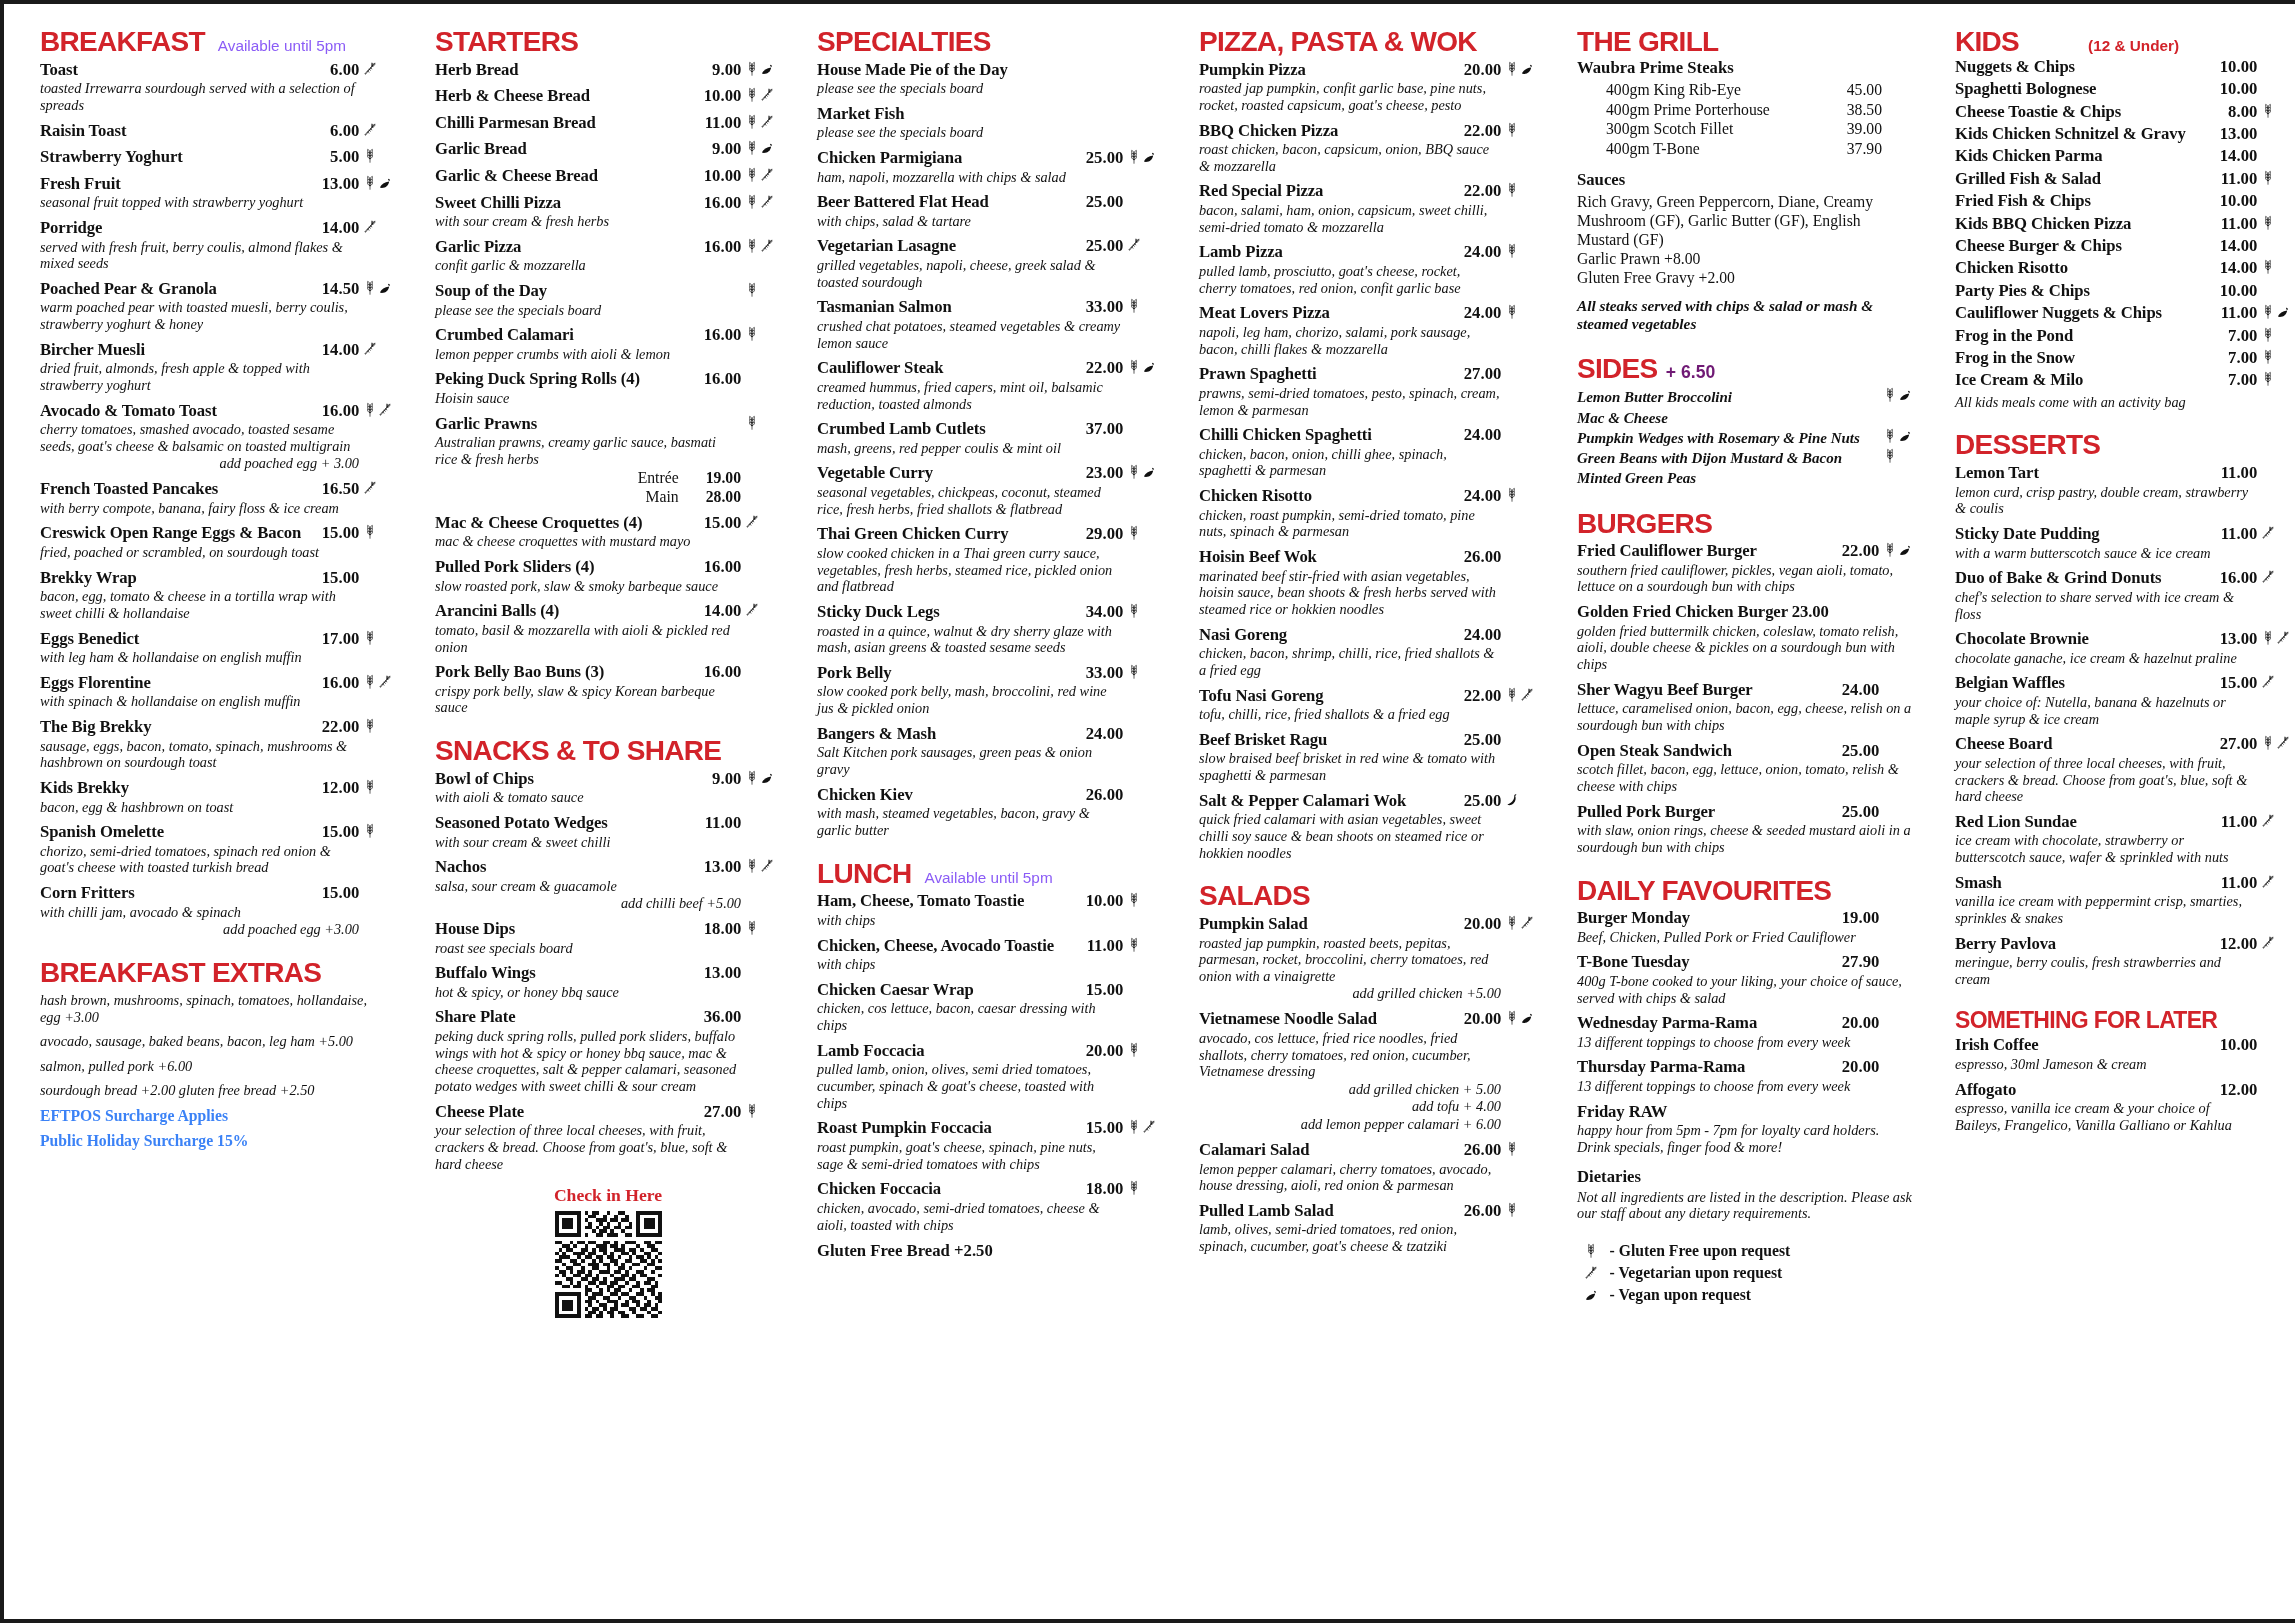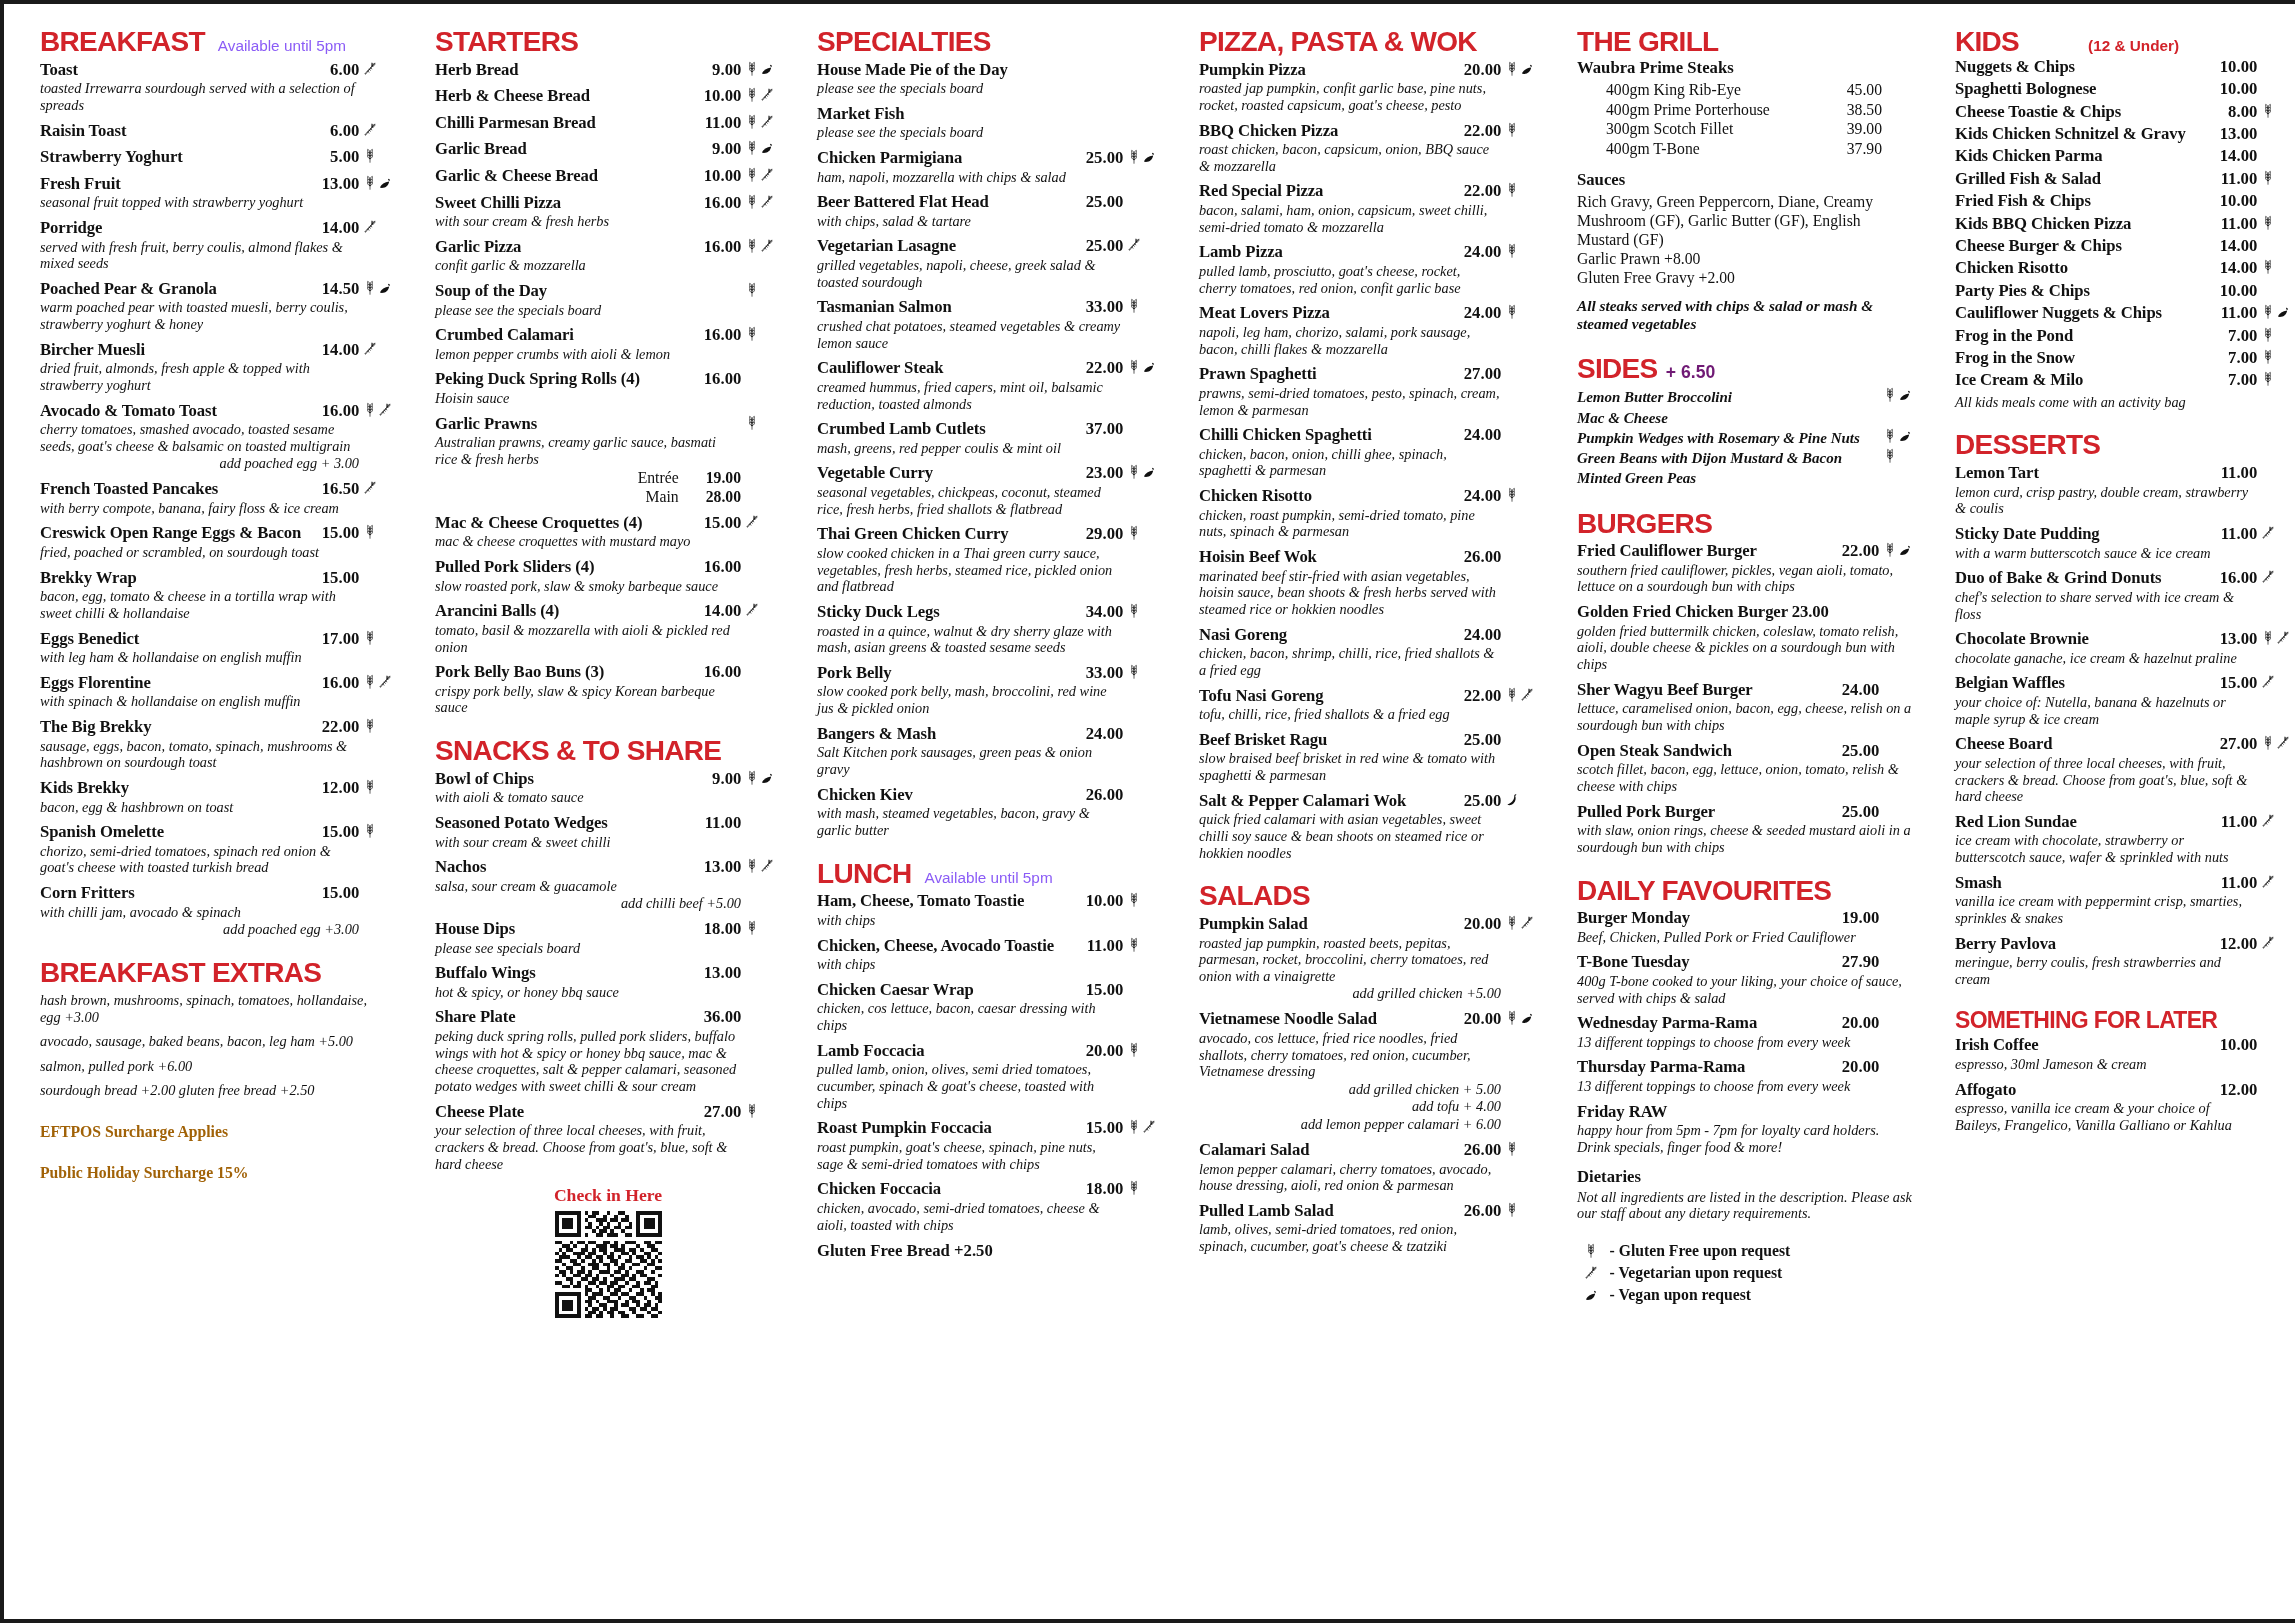--- a/index.html
+++ b/index.html
@@ -179,23 +179,23 @@
     font-size:15.7px;
     line-height:1.22;
   }
   .twocol-price .lbl{padding-right:7.4px;}
   .twocol-price .v{font-weight:bold;min-width:55px;text-align:right;padding-right:40px;}
 
   
   .redline{
     font-family:"Liberation Serif", serif;
     font-weight:bold;
-    color:#a16207;
+    color:#3b82f6;
     font-size:15.7px;
-    margin-top:23px;
+    margin-top:7px;
   }
   .checkin{
     font-family:"Liberation Serif", serif;
     font-weight:bold;
     color:#d2232a;
     font-size:17.6px;
     text-align:center;
     margin-top:12px;
   }
   .qr-wrap{display:flex;justify-content:center;margin-top:5.6px;}
@@ -988,21 +988,21 @@
                     <path d="M15 11 C10 10 9 6 10 3 C13 4 15 7 15 11 Z" fill="#fff"></path>
                     <path d="M15 11 C20 10 21 6 20 3 C17 4 15 7 15 11 Z" fill="#fff"></path>
                     <path d="M15 17 C10 16 9 12 10 9 C13 10 15 13 15 17 Z" fill="#fff"></path>
                     <path d="M15 17 C20 16 21 12 20 9 C17 10 15 13 15 17 Z" fill="#fff"></path>
                     <path d="M15 23 C10 22 9 18 10 15 C13 16 15 19 15 23 Z" fill="#fff"></path>
                     <path d="M15 23 C20 22 21 18 20 15 C17 16 15 19 15 23 Z" fill="#fff"></path>
                   </g>
                 </svg>
               </span>
             </div>
-            <div class="desc">please see specials board</div>
+            <div class="desc">roast see specials board</div>
           </div>
           <div class="item">
             <div class="item-head">
               <span class="nm">Buffalo Wings</span>
               <span class="pr">13.00</span>
               <span class="ic"></span>
             </div>
             <div class="desc">hot &amp; spicy, or honey bbq sauce</div>
           </div>
           <div class="item">

